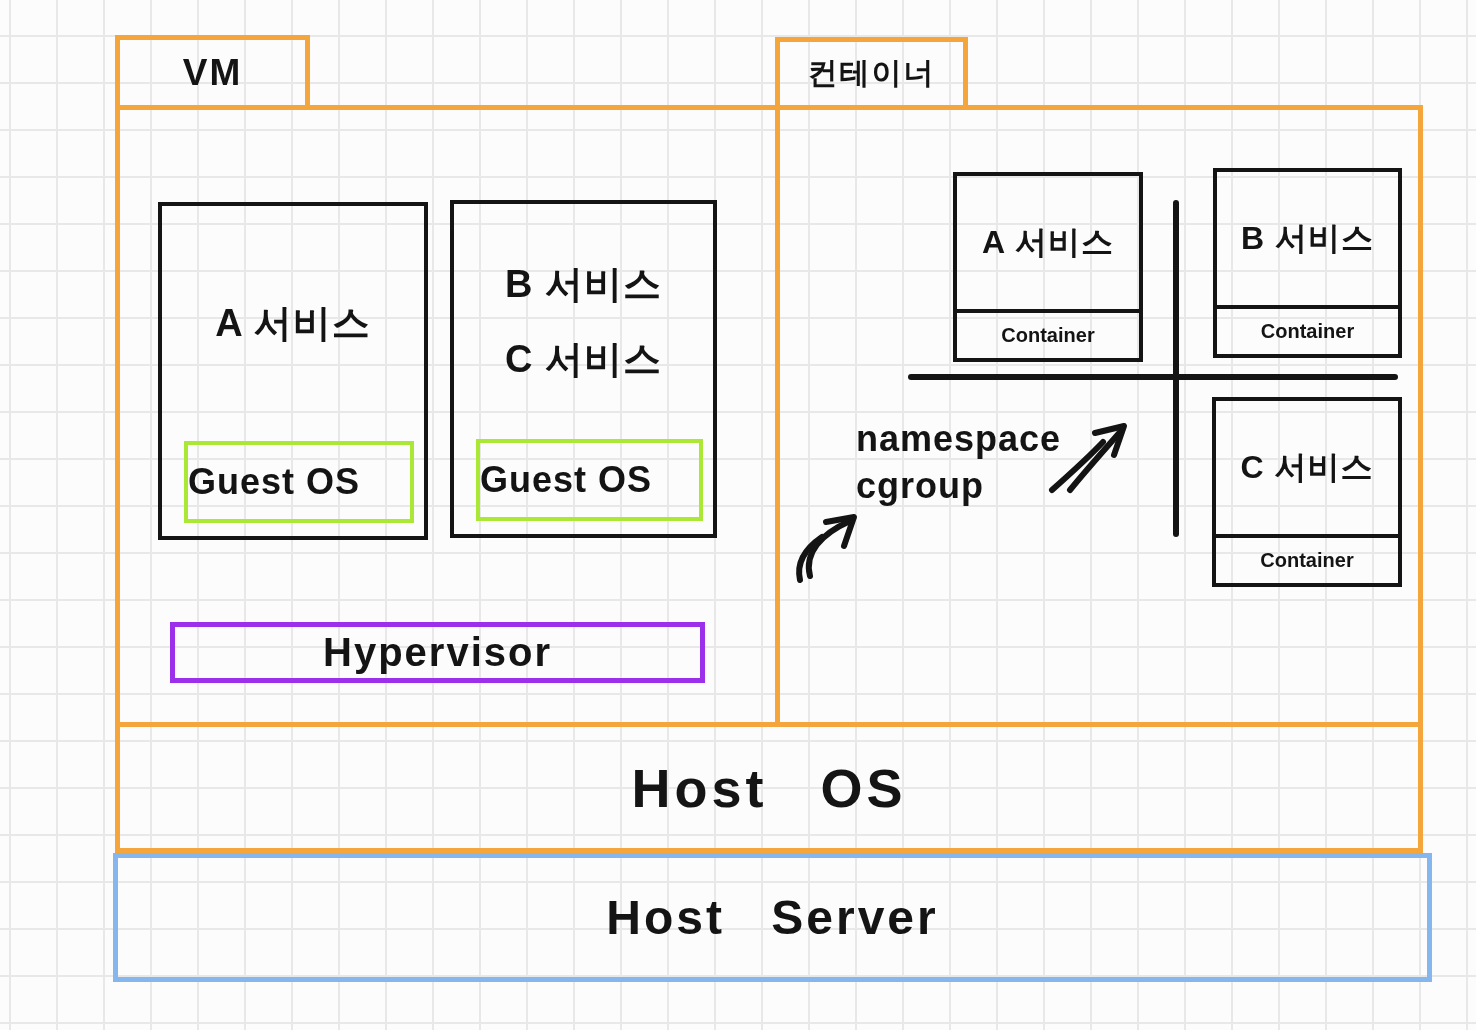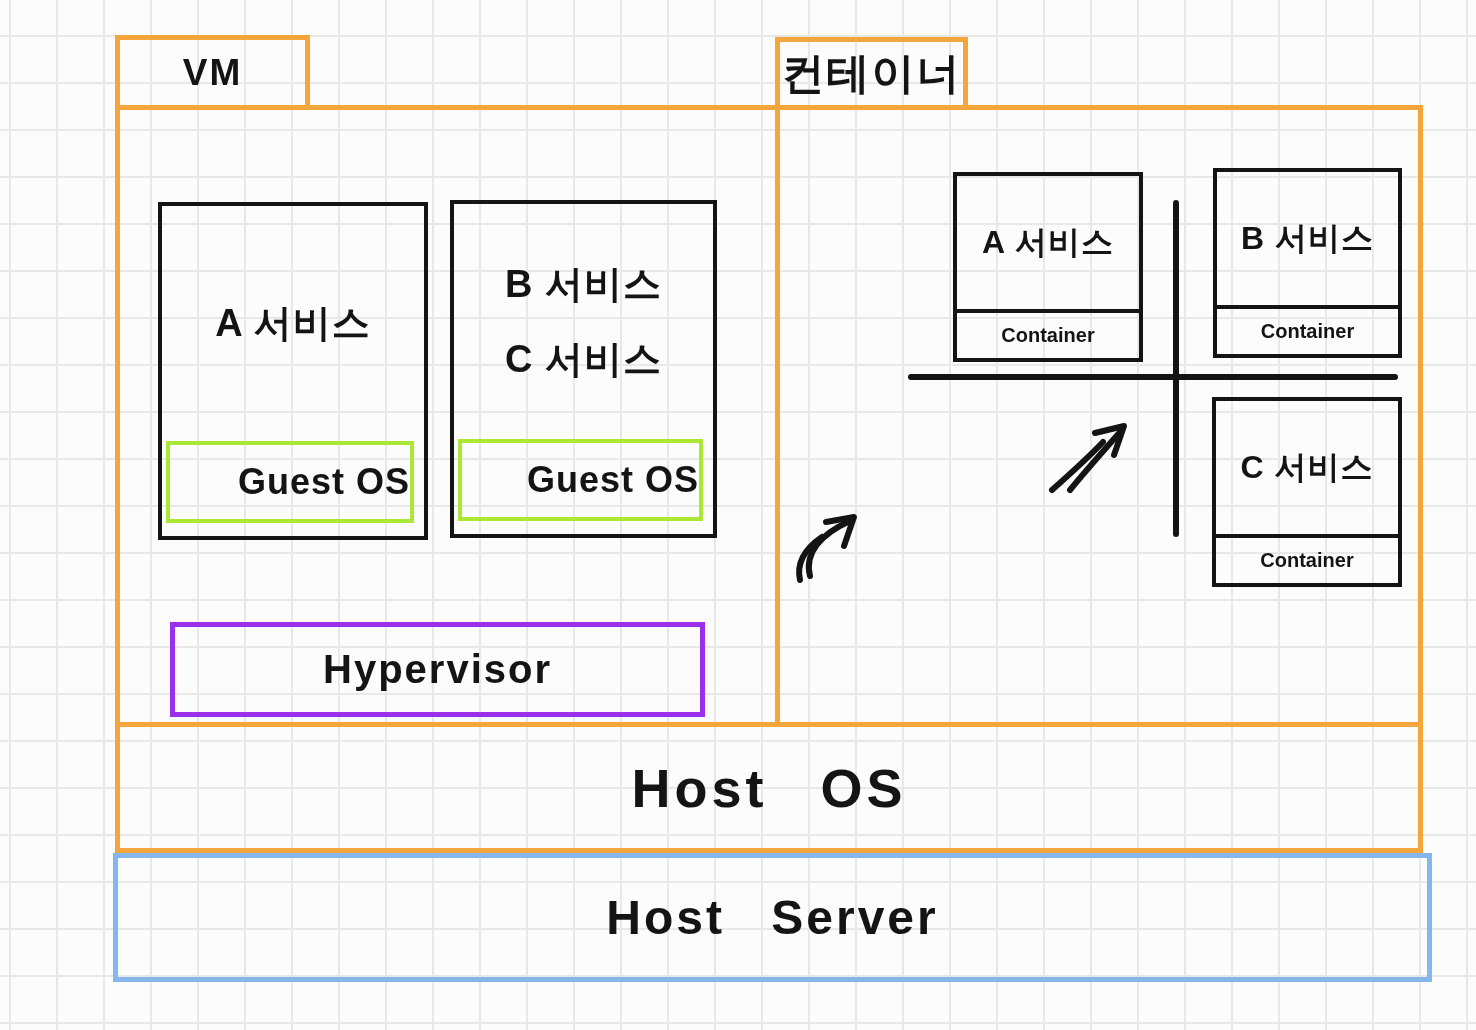--- a/index.html
+++ b/index.html
@@ -18,21 +18,21 @@
     color:#141414;
   }
   .abs{position:absolute;box-sizing:border-box;}
   
   .tab{
     border:5px solid #F4A53C;border-bottom:none;
     display:flex;align-items:center;justify-content:center;
     font-size:37px;font-weight:bold;letter-spacing:2px;
   }
   .vm-tab{left:115px;top:35px;width:195px;height:70px;}
-  .ct-tab{left:775px;top:37px;width:193px;height:68px;font-size:43px;}
+  .ct-tab{left:775px;top:37px;width:193px;height:68px;font-size:30px;}
   .main-box{
     left:115px;top:105px;width:1308px;height:617px;
     border:5px solid #F4A53C;border-bottom:none;
   }
   .section-divider{left:775px;top:110px;width:5px;height:612px;background:#F4A53C;}
   .host-os{
     left:115px;top:722px;width:1308px;height:131px;
     border:5px solid #F4A53C;
     display:flex;align-items:center;justify-content:center;
     font-size:54px;font-weight:bold;word-spacing:34px;letter-spacing:4px;
@@ -50,31 +50,31 @@
     font-weight:bold;
   }
   .vm-box-a{left:158px;top:202px;width:270px;height:338px;}
   .vm-box-bc{left:450px;top:200px;width:267px;height:338px;}
   .vm-service-area{
     flex:1;display:flex;flex-direction:column;
     align-items:center;justify-content:center;
     font-size:38px;line-height:1.95;text-align:center;letter-spacing:1px;
   }
   .guest-os{
-    margin:0 10px 13px 4px;height:74px;flex:none;
+    margin:0 10px 13px 22px;height:74px;flex:none;
     border:4px solid #ABE836;
-    display:flex;align-items:center;justify-content:flex-end;
+    display:flex;align-items:center;justify-content:flex-start;
     font-size:36px;font-weight:bold;letter-spacing:1px;
   }
   .runtime-box{
     border:5px solid #9B2FEA;
     display:flex;align-items:center;justify-content:center;
     font-size:40px;font-weight:bold;letter-spacing:2px;
   }
-  .hypervisor{left:170px;top:622px;width:535px;height:95px;}
+  .hypervisor{left:170px;top:622px;width:535px;height:61px;}
   
   .ct-box{
     border:4px solid #141414;
     display:flex;flex-direction:column;font-weight:bold;
   }
   .ct-box-a{left:953px;top:172px;width:190px;height:190px;}
   .ct-box-b{left:1213px;top:168px;width:189px;height:190px;}
   .ct-box-c{left:1212px;top:397px;width:190px;height:190px;}
   .ct-service{
     flex:1;display:flex;align-items:center;justify-content:center;
@@ -137,20 +137,24 @@
     <div class="ct-runtime">Container</div>
   </div>
   <div class="abs ct-box ct-box-c">
     <div class="ct-service">C 서비스</div>
     <div class="ct-runtime">Container</div>
   </div>
 
   <div class="abs cross-v"></div>
   <div class="abs cross-h"></div>
 
+  <div class="abs annotation">
+    <div>namespace</div>
+    <div>cgroup</div>
+  </div>
 
   <svg class="abs arrows" viewBox="0 0 1476 1030">
 
     <g fill="none" stroke="#141414" stroke-width="6" stroke-linecap="round" stroke-linejoin="round">
       <path d="M 810 576 C 804 553, 821 534, 850 521"></path>
       <path d="M 800 580 C 796 562, 806 548, 822 537"></path>
       <path d="M 826 522 L 854 517 L 844 546"></path>
     </g>
 
     <g fill="none" stroke="#141414" stroke-width="6" stroke-linecap="round" stroke-linejoin="round">

